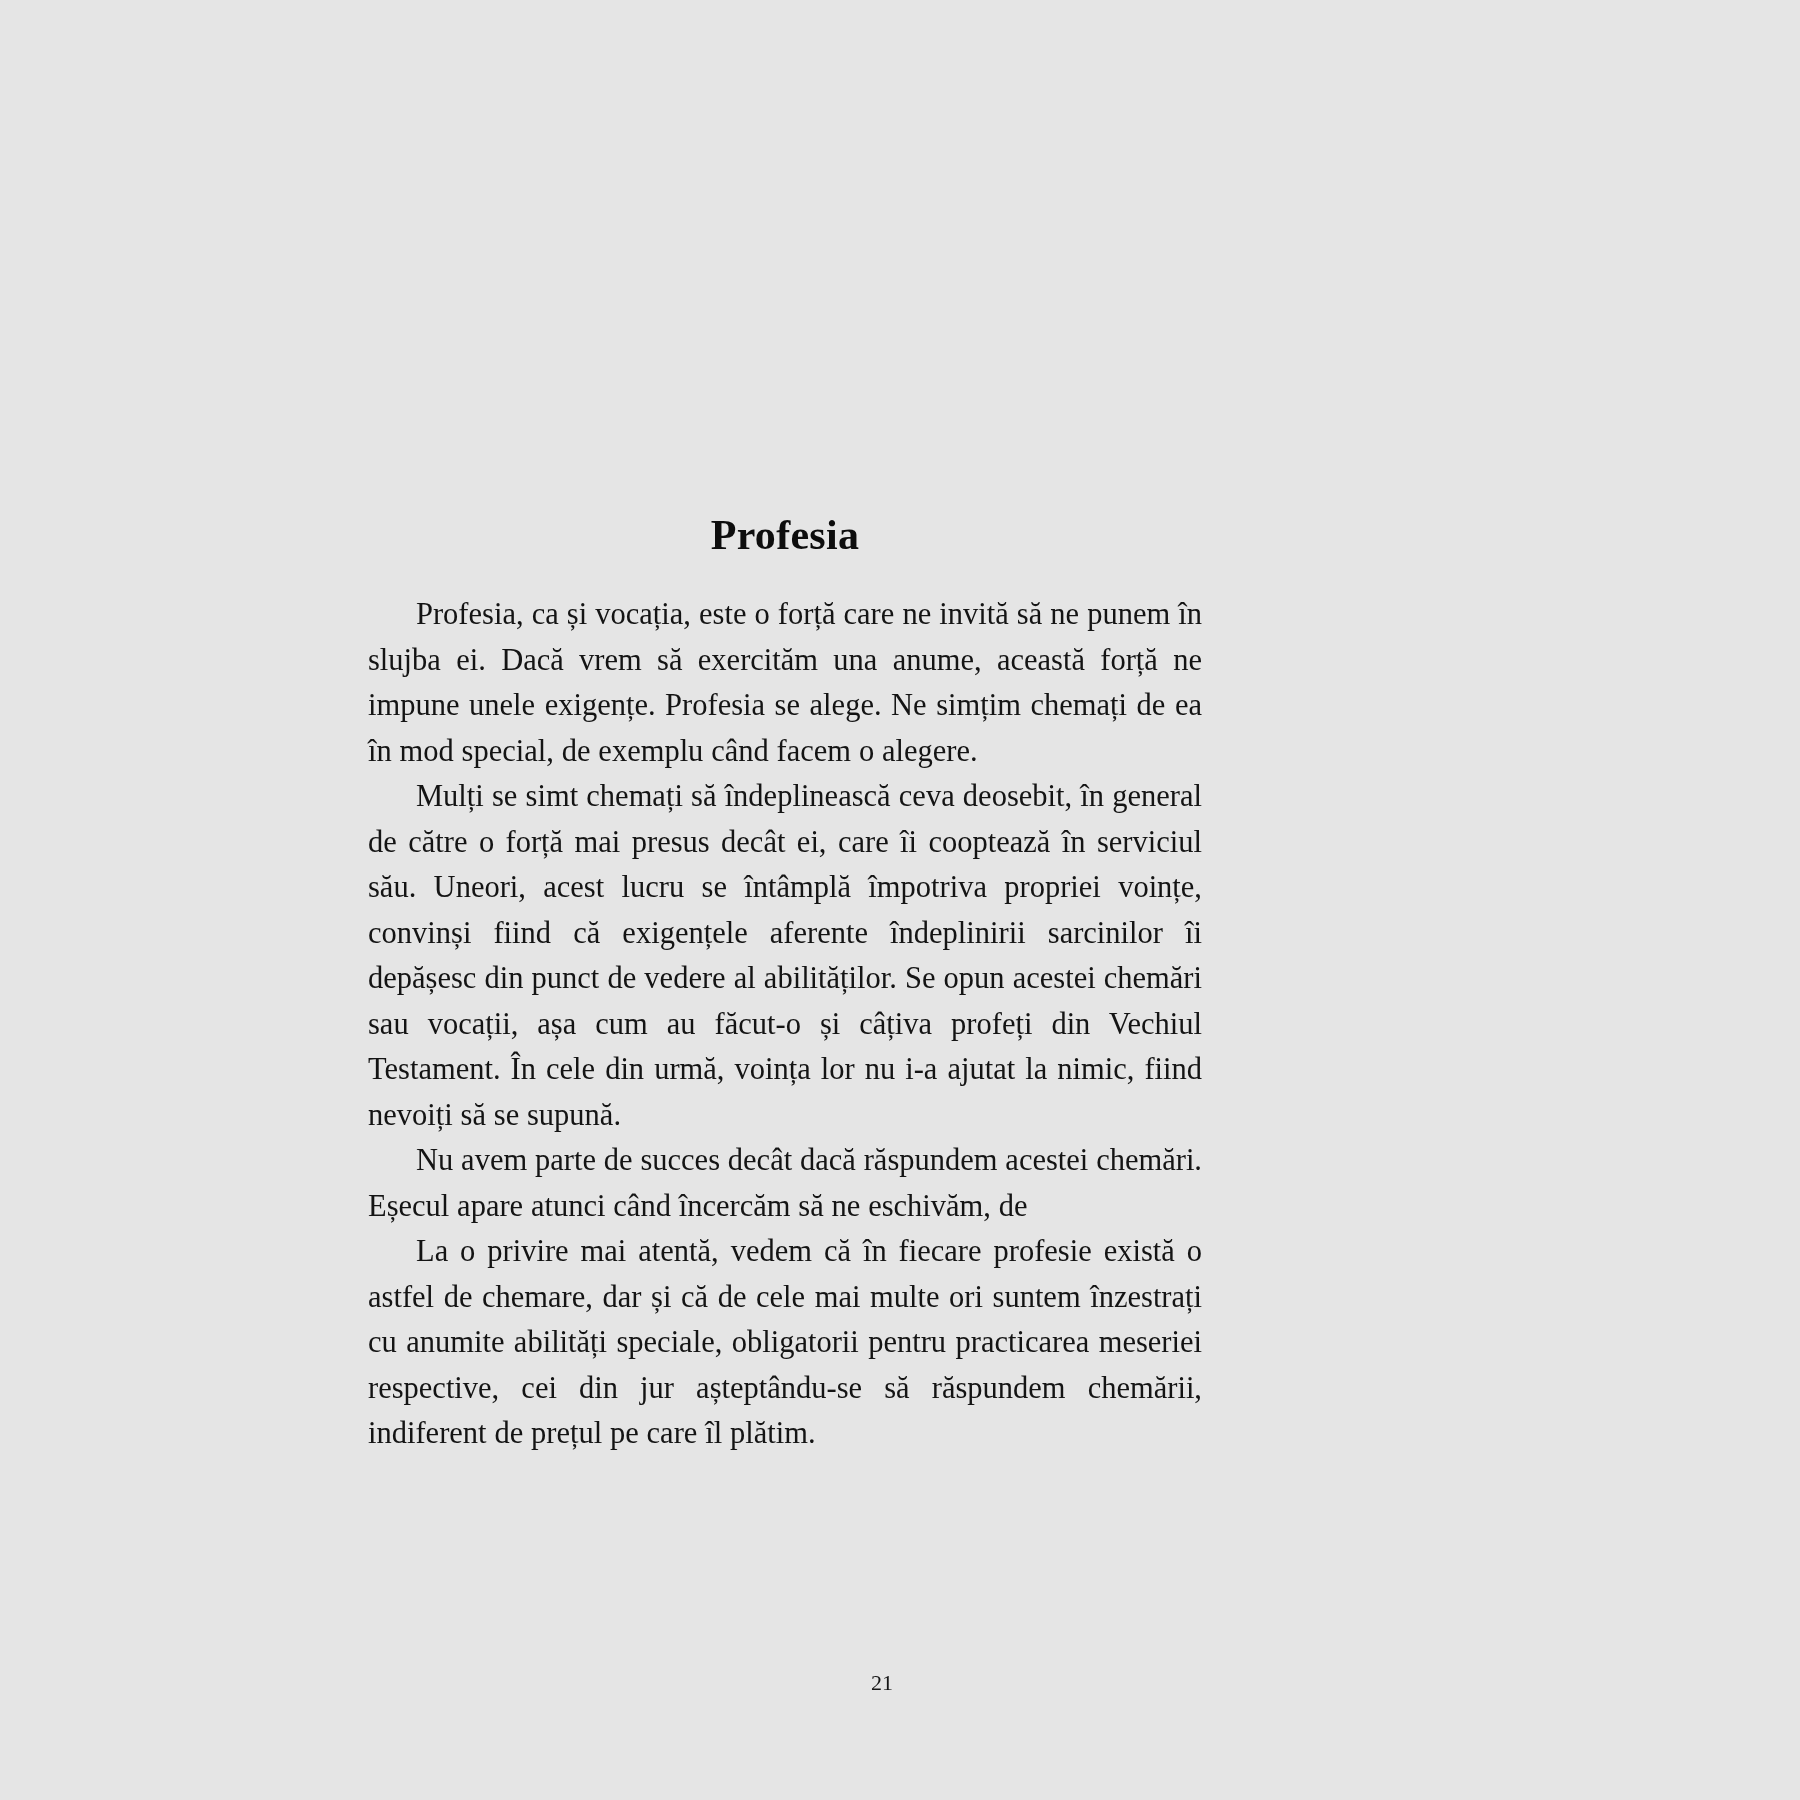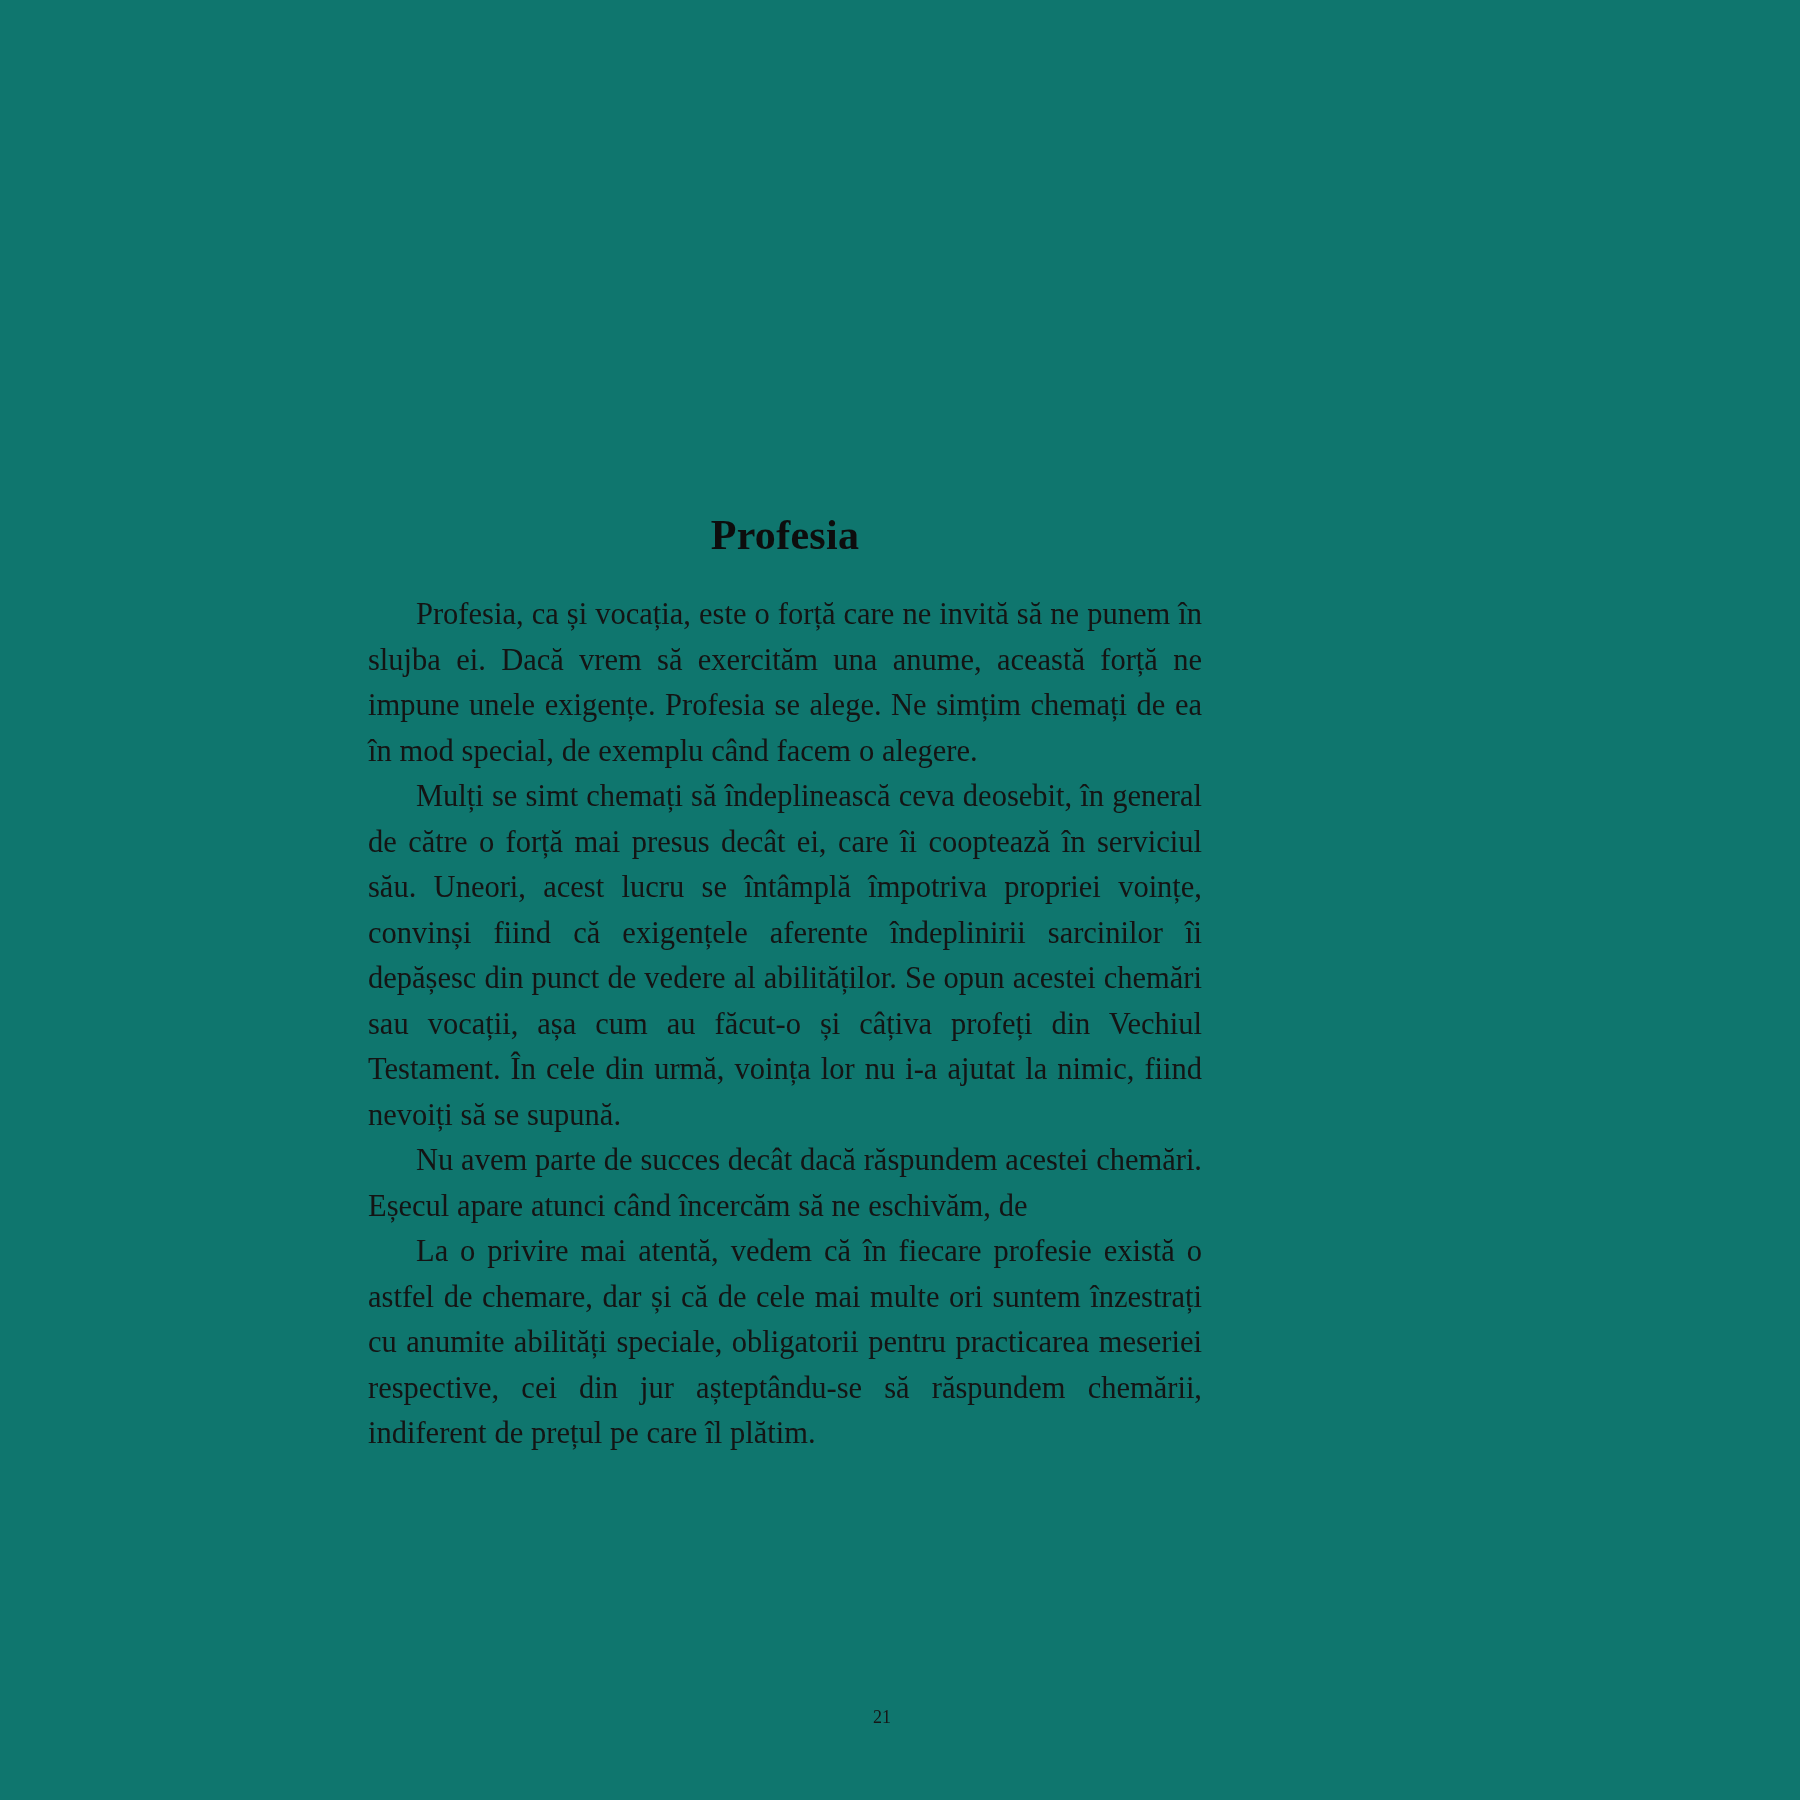--- a/index.html
+++ b/index.html
@@ -5,21 +5,21 @@
 <style>
   html, body {
     margin: 0;
     padding: 0;
     background: #ffffff;
   }
   .page {
     position: relative;
     width: 1800px;
     height: 1800px;
-    background: #0f766e;
+    background: #e5e5e5;
     overflow: hidden;
     font-family: "Liberation Serif", "DejaVu Serif", serif;
     color: #111111;
     -webkit-font-smoothing: antialiased;
   }
 
   
   .textblock {
     position: absolute;
     left: 368px;
@@ -52,25 +52,24 @@
   .body-par.last-open {
     
   }
 
   .page-number {
     position: absolute;
     left: 0;
     right: 0;
     top: 1672px;
     text-align: center;
-    font-size: 18px;
+    font-size: 22px;
     line-height: 1;
     color: #161616;
     font-family: "Liberation Serif", "DejaVu Serif", serif;
-    margin-top: 36px;
   }
 
   
   .folio-inner {
     display: inline-block;
     position: relative;
     left: -18px;
   }
 </style>
 </head>

